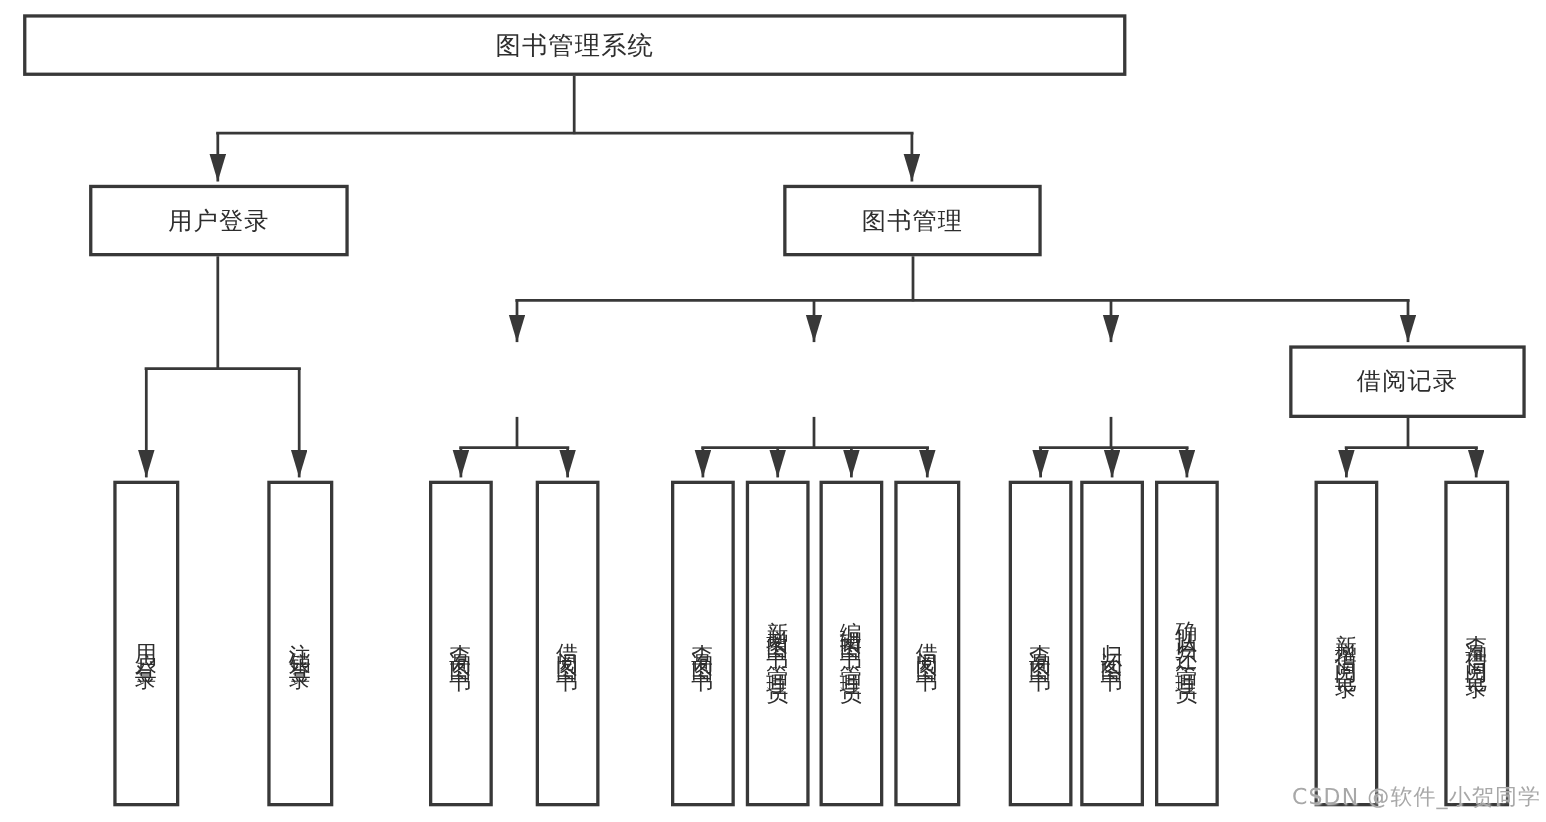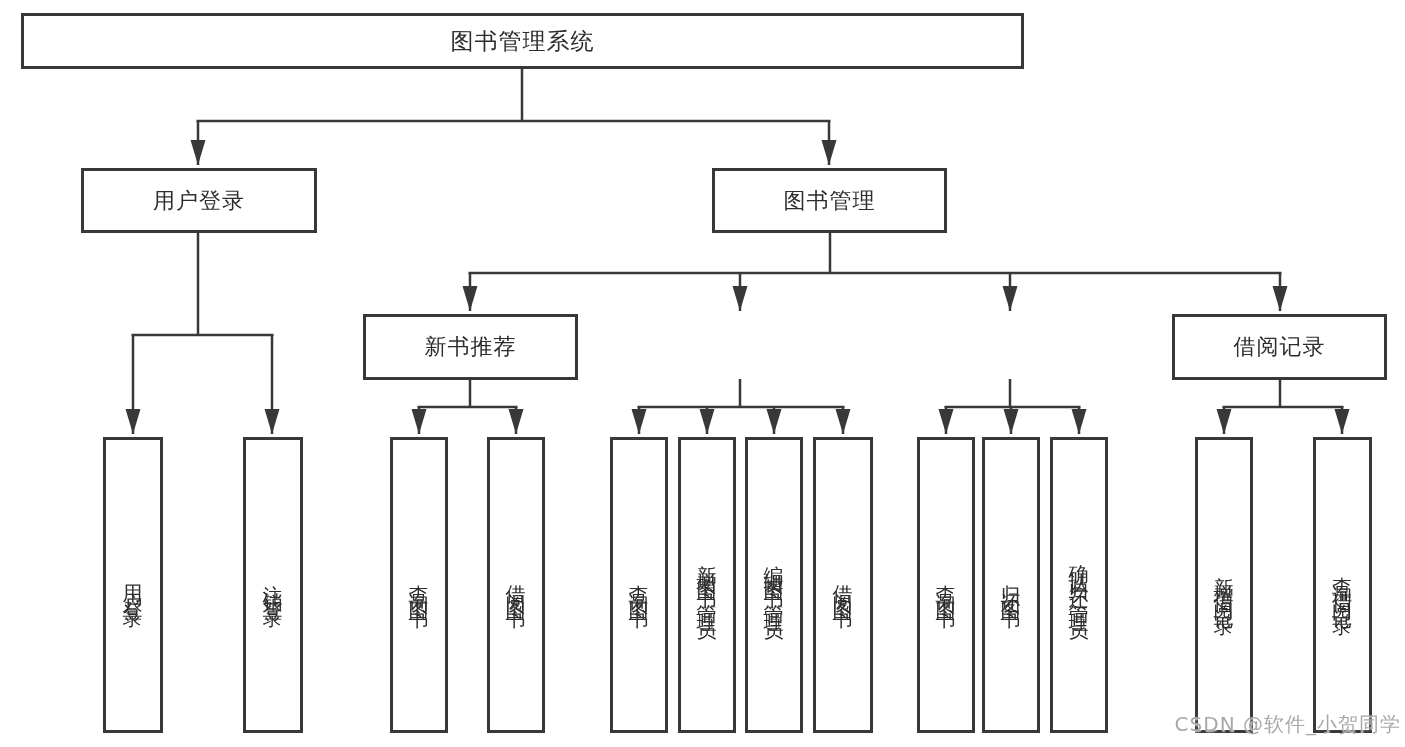--- a/index.html
+++ b/index.html
@@ -110,23 +110,20 @@
     <span>图书管理系统</span>
   </div>
 
   <div class="node h" style="left:81px;top:168px;width:236px;height:65px">
     <span>用户登录</span>
   </div>
   <div class="node h" style="left:712px;top:168px;width:235px;height:65px">
     <span>图书管理</span>
   </div>
 
-  <div class="node h" style="left:363px;top:314px;width:215px;height:66px">
-    <span>新书推荐</span>
-  </div>
   <div class="node h" style="left:1172px;top:314px;width:215px;height:66px">
     <span>借阅记录</span>
   </div>
 
   <div class="node leaf" style="left:103px;width:60px">
     <span class="vtext">用户登录</span>
   </div>
   <div class="node leaf" style="left:243px;width:60px">
     <span class="vtext">注销登录</span>
   </div>

